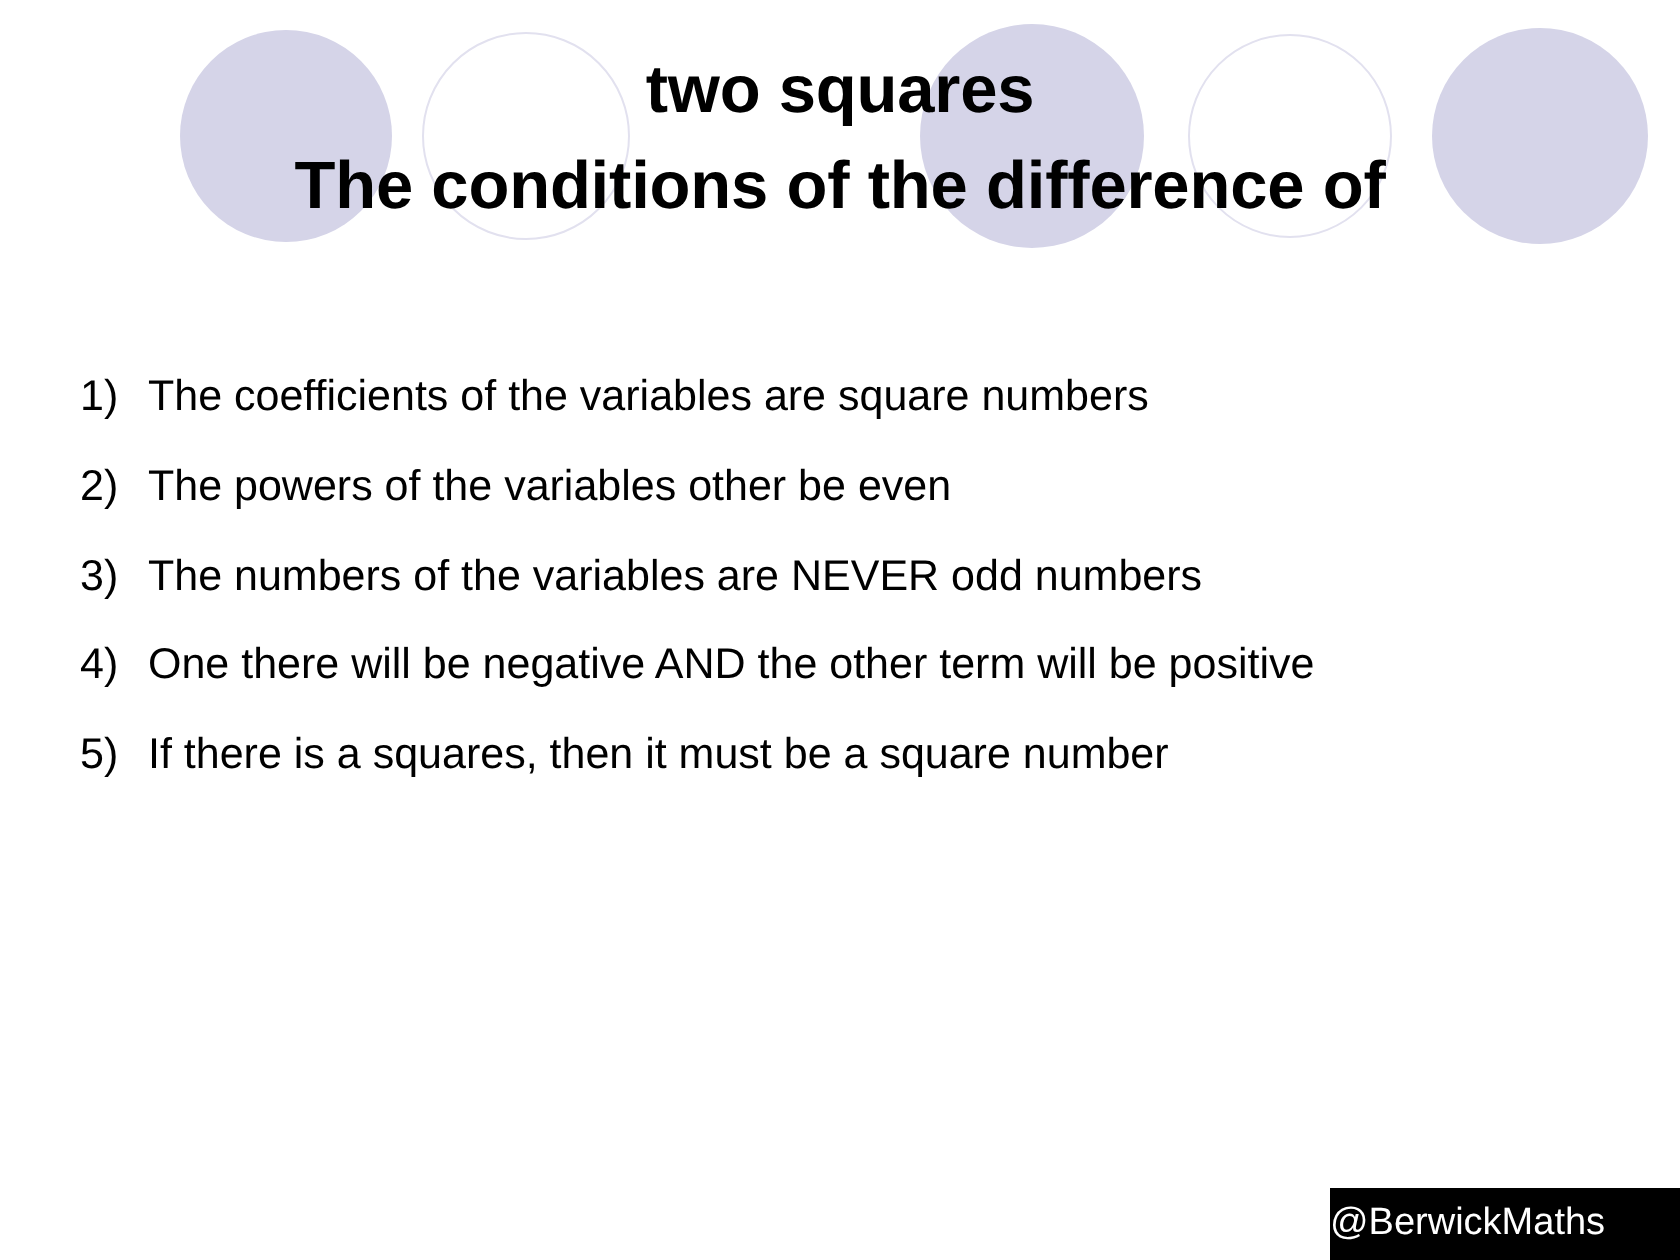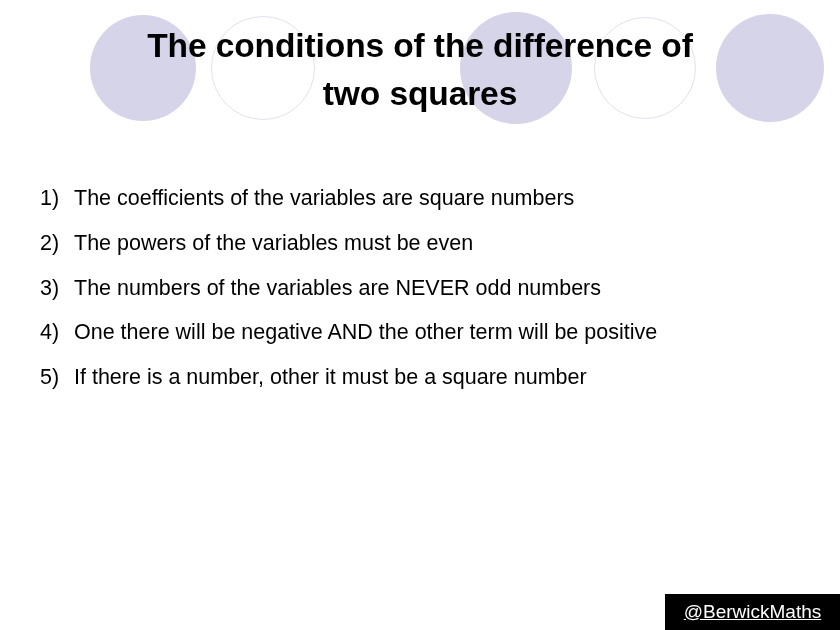--- a/index.html
+++ b/index.html
@@ -90,63 +90,62 @@
   #watermark {
     position: absolute;
     left: 665px;
     top: 594px;
     width: 175px;
     height: 36px;
     background: #000000;
     color: #ffffff;
     font-size: 19px;
     line-height: 36px;
-    text-align: center;
+    text-align: left;
     z-index: 6;
-    text-decoration: underline;
   }
 </style>
 </head>
 <body>
 
 <div id="slide">
 
   <div id="deco-band">
       <div class="deco-circle filled" style="left: 90px; top: 15px; width: 106px; height: 106px; background: rgb(213, 212, 232);"></div>
       <div class="deco-circle outline" style="left: 211px; top: 16px; width: 104px; height: 104px; border-color: rgb(226, 225, 239);"></div>
       <div class="deco-circle filled" style="left: 460px; top: 12px; width: 112px; height: 112px; background: rgb(213, 212, 232);"></div>
       <div class="deco-circle outline" style="left: 594px; top: 17px; width: 102px; height: 102px; border-color: rgb(226, 225, 239);"></div>
       <div class="deco-circle filled" style="left: 716px; top: 14px; width: 108px; height: 108px; background: rgb(213, 212, 232);"></div>
     </div>
 
   <div id="title">
+    <span class="tline">two squares</span>
     <span class="tline">The conditions of the difference of</span>
-    <span class="tline">two squares</span>
   </div>
 
   <div id="body-list">
       <div class="list-item">
         <span class="li-num">1)</span>
         <span class="li-text"><span>The coefficients of the variables are square numbers</span></span>
       </div>
       <div class="list-item">
         <span class="li-num">2)</span>
-        <span class="li-text"><span>The powers of the variables must be even</span></span>
+        <span class="li-text"><span>The powers of the variables other be even</span></span>
       </div>
       <div class="list-item">
         <span class="li-num">3)</span>
         <span class="li-text"><span>The numbers of the variables are </span><b>NEVER</b><span> odd numbers</span></span>
       </div>
       <div class="list-item">
         <span class="li-num">4)</span>
         <span class="li-text"><span>One there will be negative </span><b>AND</b><span> the other term will be positive</span></span>
       </div>
       <div class="list-item">
         <span class="li-num">5)</span>
-        <span class="li-text"><span>If there is a number, other it must be a square number</span></span>
+        <span class="li-text"><span>If there is a squares, then it must be a square number</span></span>
       </div>
     </div>
 
   <div id="watermark">
     <span>@BerwickMaths</span>
   </div>
 
 </div>
 
 </body></html>

